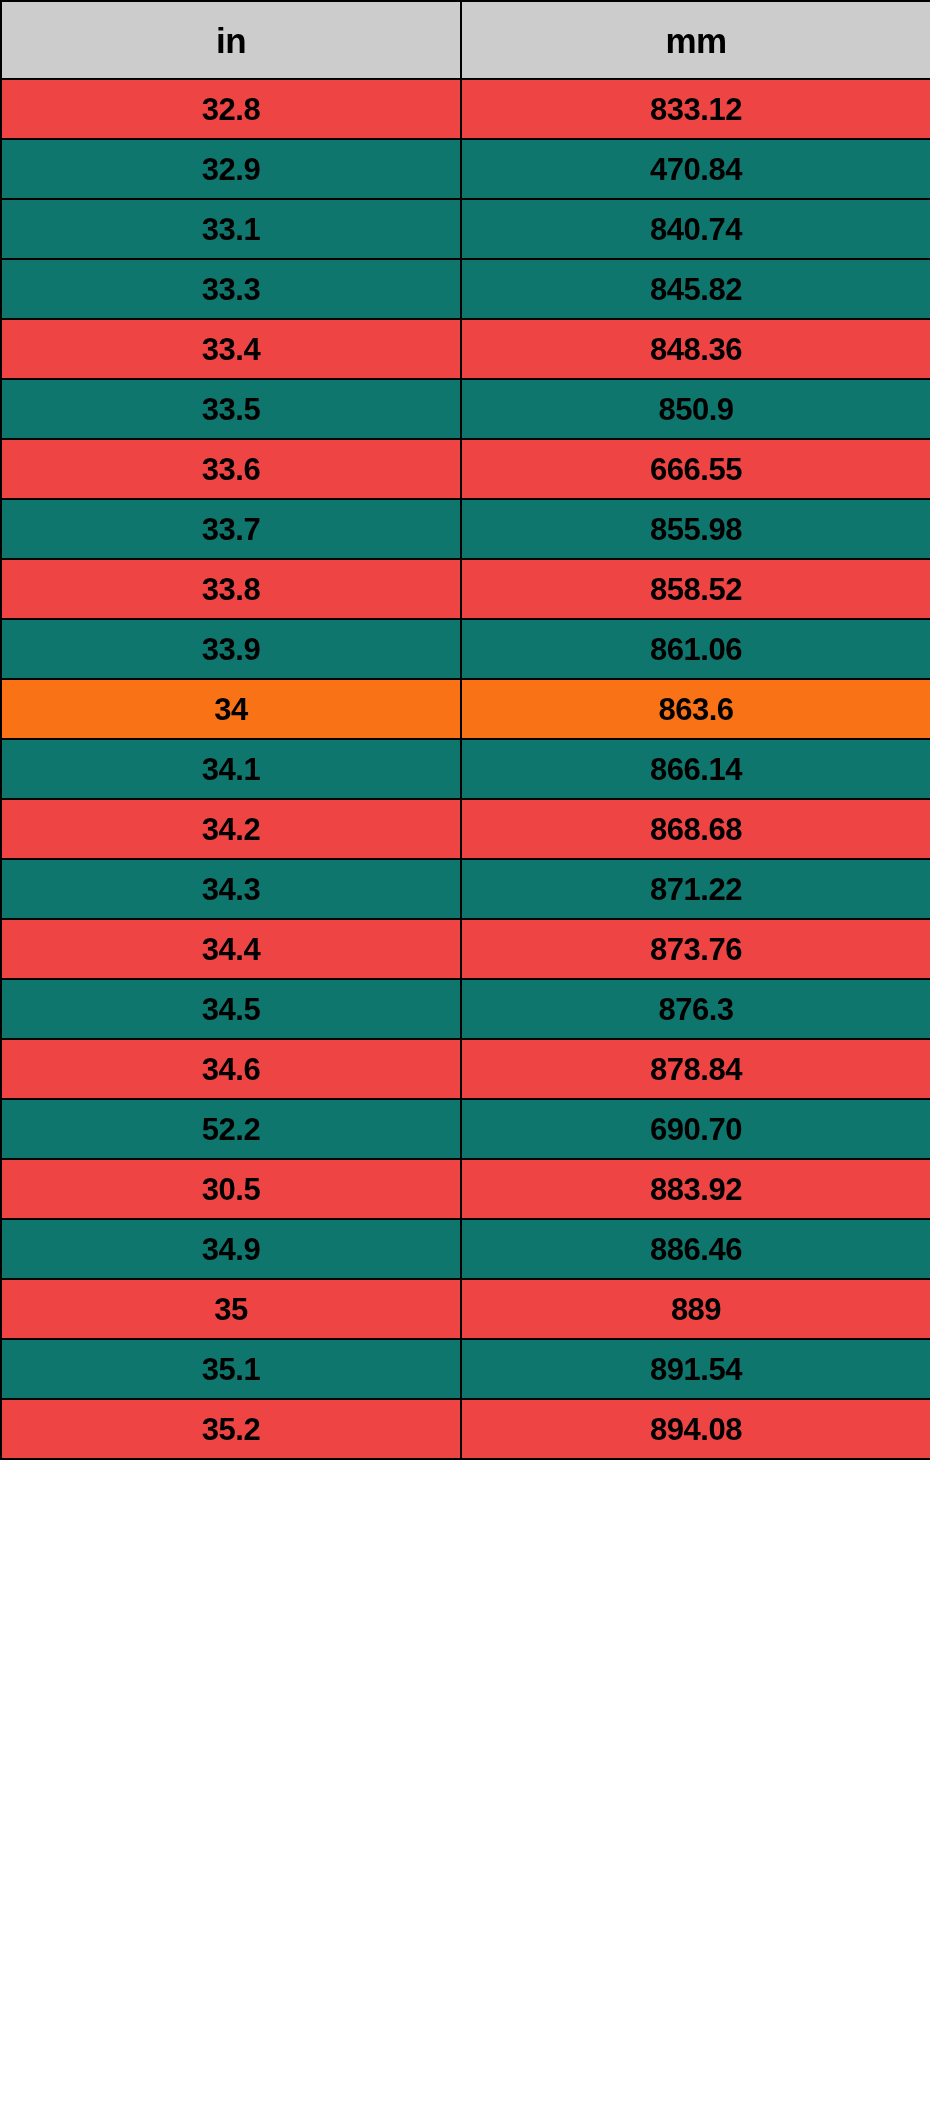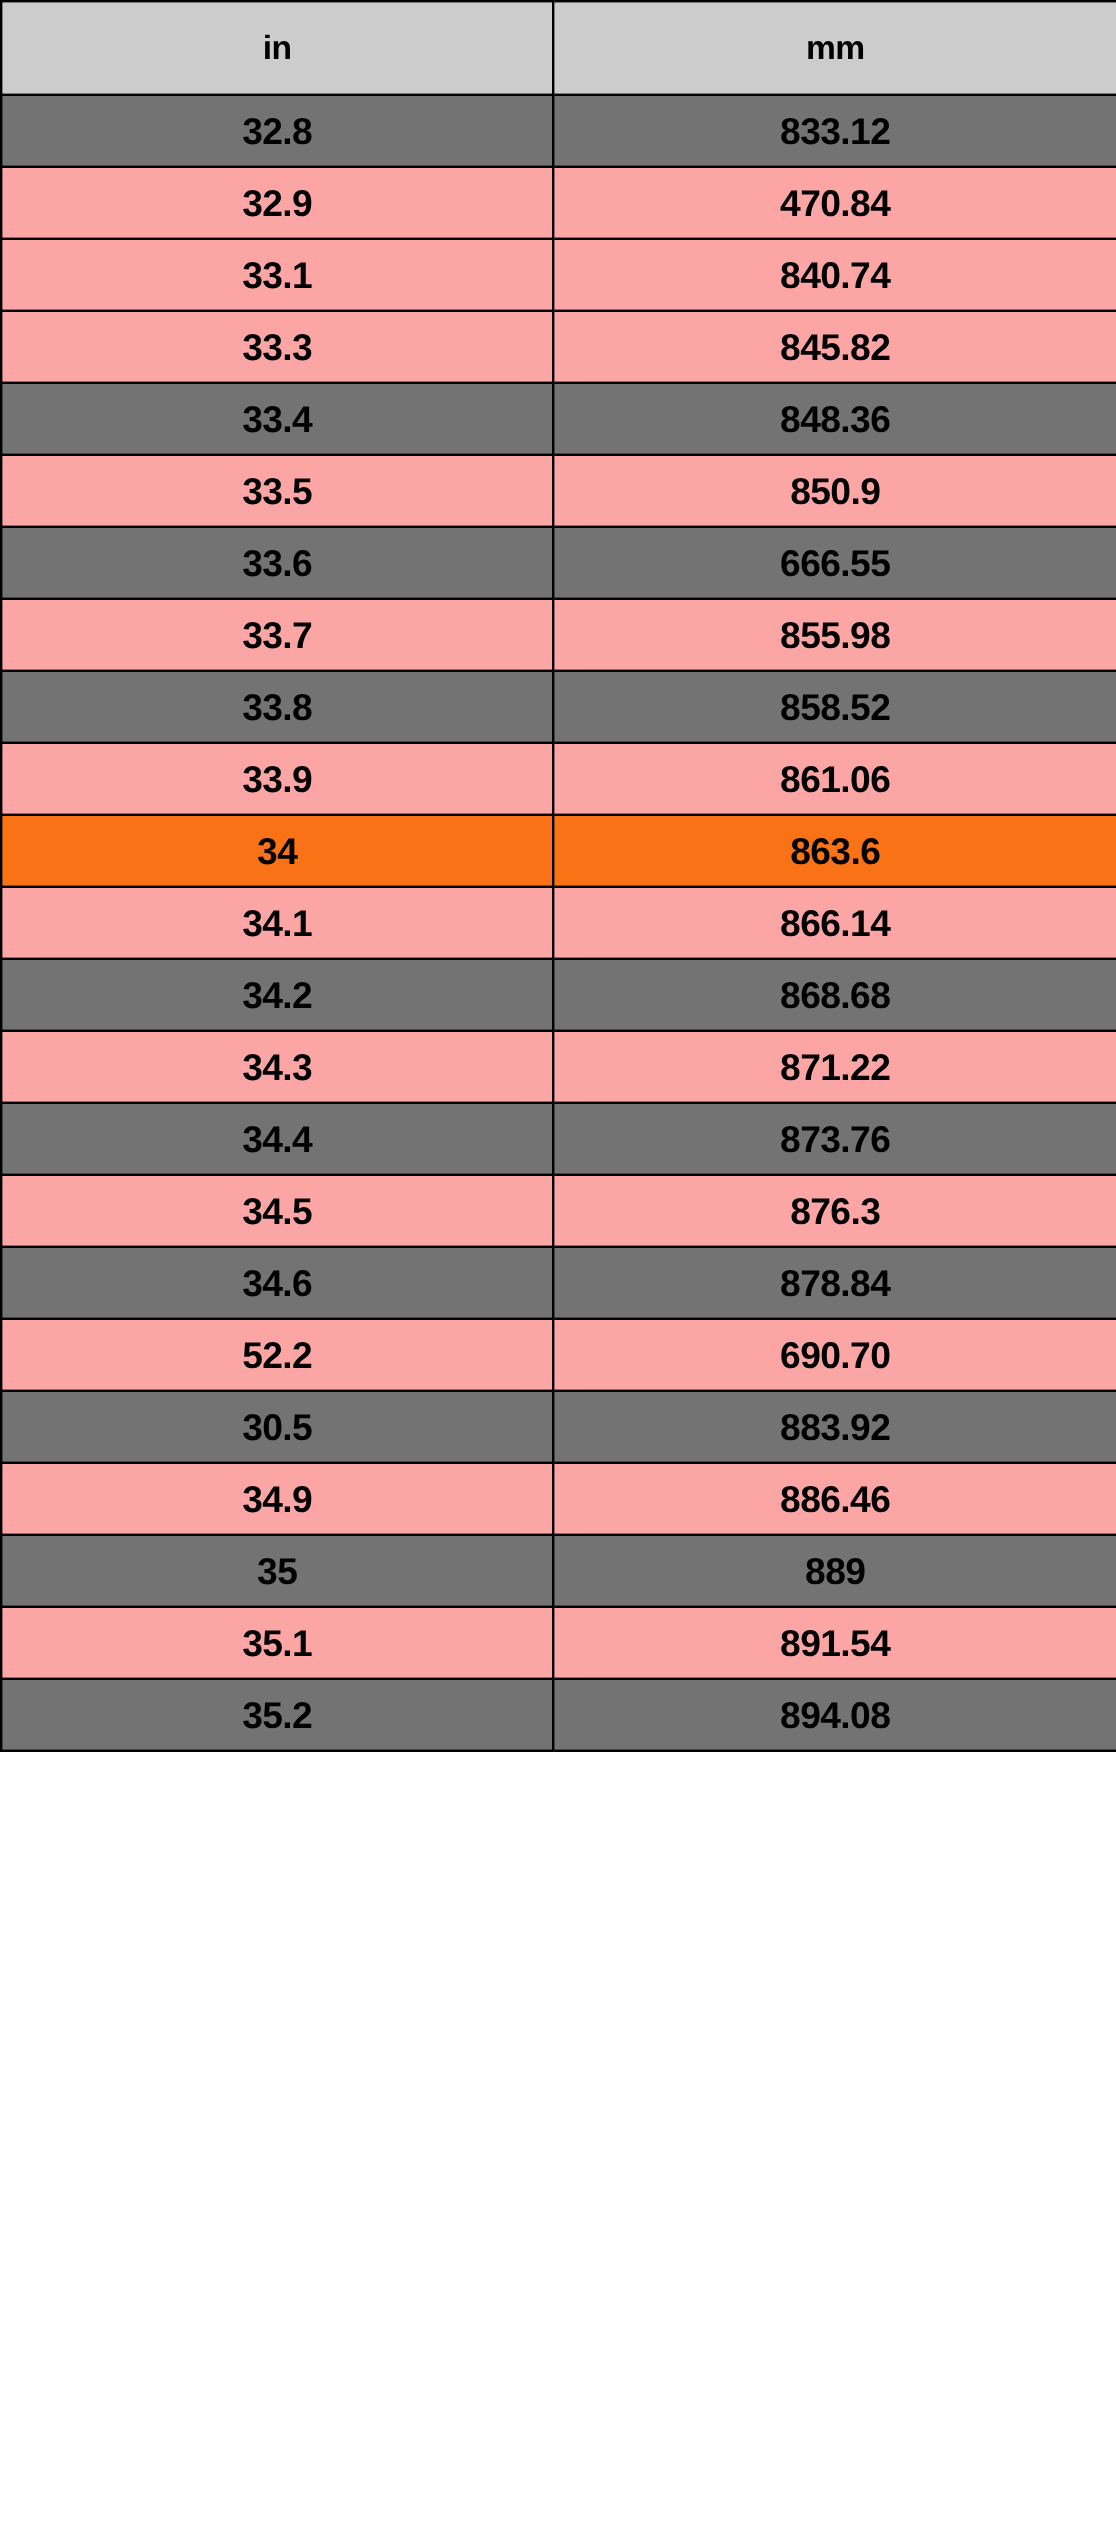--- a/index.html
+++ b/index.html
@@ -29,27 +29,27 @@
     font-size: 31px;
     font-weight: bold;
     color: #000000;
     letter-spacing: -0.5px;
     padding: 0;
     line-height: 1;
   }
   .conv-table thead th {
     background: #cccccc;
     height: 76px;
-    font-size: 28px;
+    font-size: 35px;
   }
   .conv-table tbody td {
     height: 58px;
   }
-  tr.row-odd  td { background: #737373; margin-top: 12px; }
-  tr.row-even td { background: #fca5a5; }
+  tr.row-odd  td { background: #ef4444; margin-top: 12px; }
+  tr.row-even td { background: #0f766e; }
   tr.row-highlight td { background: #f97316; }
 </style>
 </head>
 <body>
 
 <table class="conv-table">
   <colgroup>
     <col class="col-left">
     <col class="col-right">
   </colgroup>

